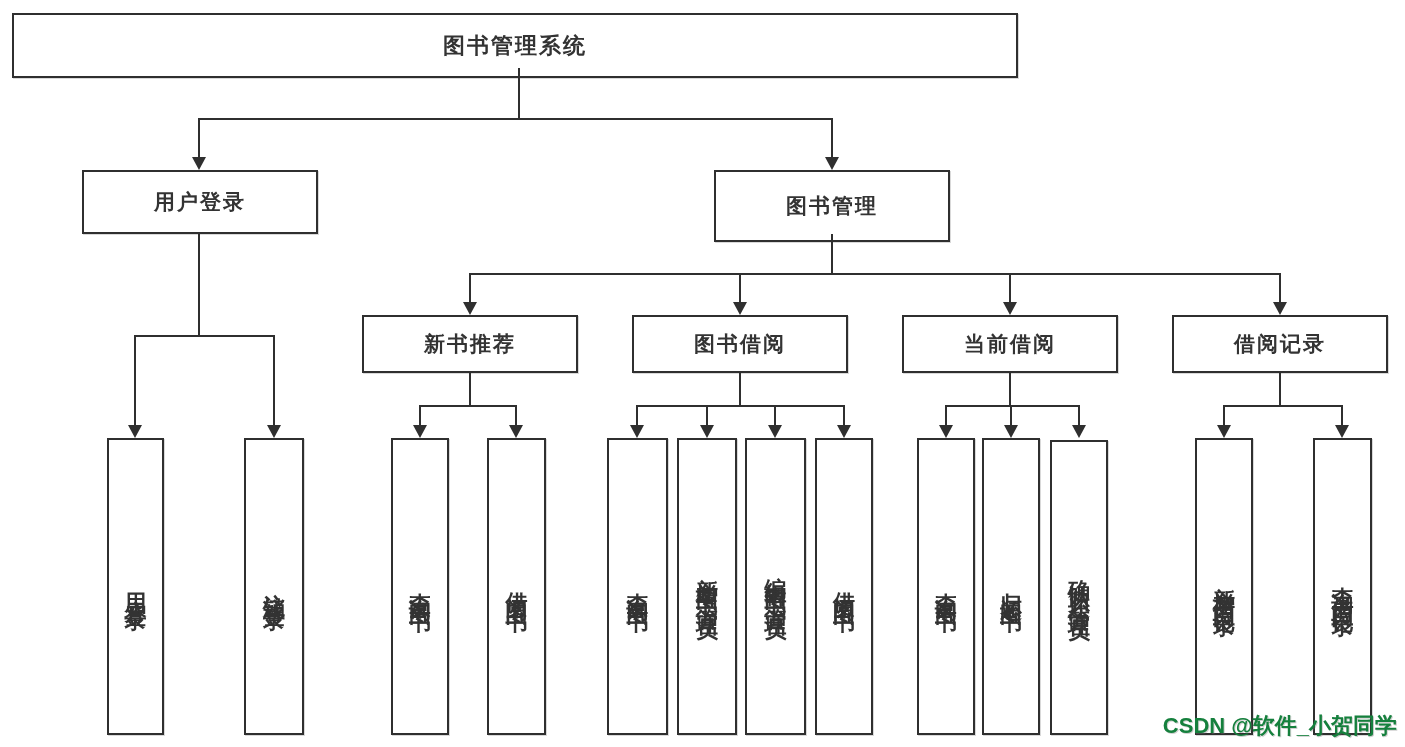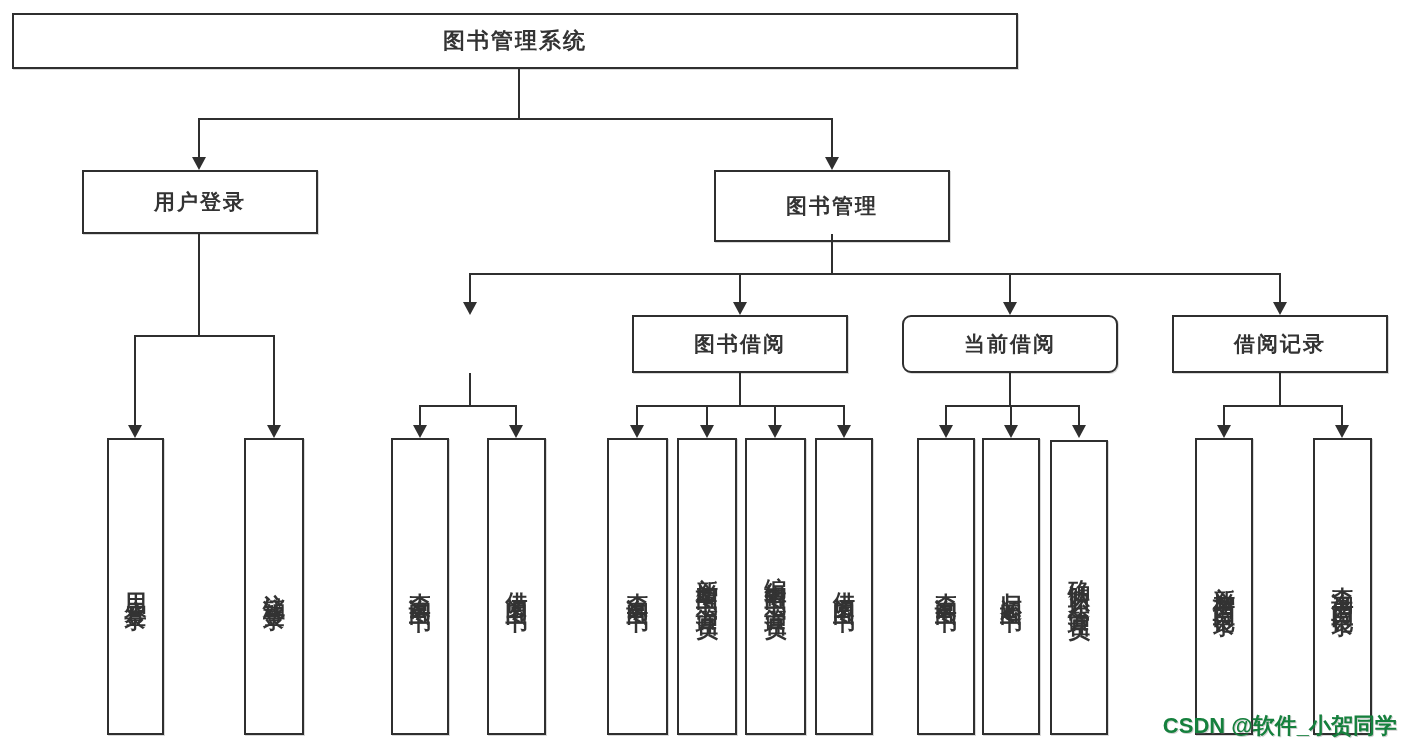--- a/index.html
+++ b/index.html
@@ -62,21 +62,21 @@
     text-shadow: 1px 1px 0 rgba(120,120,120,0.35);
     z-index: 10;
     white-space: nowrap;
   }
 </style>
 </head>
 <body>
 
 <div class="canvas">
 
-  <div class="node root-node" style="left:12px; top:13px; width:1006px; height:56px;">
+  <div class="node root-node" style="left:12px; top:13px; width:1006px; height:65px;">
     <span class="lbl">图书管理系统</span>
   </div>
 
   <div class="v-line" style="left:518px; top:68px; height:50px;"></div>
   <div class="h-line" style="left:198px; top:118px; width:635px;"></div>
   <div class="v-line" style="left:198px; top:118px; height:41px;"></div>
   <div class="v-line" style="left:831px; top:118px; height:41px;"></div>
   <div class="arrow" style="left:192px; top:157px;"></div>
   <div class="arrow" style="left:825px; top:157px;"></div>
 
@@ -98,24 +98,27 @@
   <div class="h-line" style="left:469px; top:273px; width:812px;"></div>
   <div class="v-line" style="left:469px; top:273px; height:30px;"></div>
   <div class="v-line" style="left:739px; top:273px; height:30px;"></div>
   <div class="v-line" style="left:1009px; top:273px; height:30px;"></div>
   <div class="v-line" style="left:1279px; top:273px; height:30px;"></div>
   <div class="arrow" style="left:463px; top:302px;"></div>
   <div class="arrow" style="left:733px; top:302px;"></div>
   <div class="arrow" style="left:1003px; top:302px;"></div>
   <div class="arrow" style="left:1273px; top:302px;"></div>
 
+  <div class="node" style="left:362px; top:315px; width:216px; height:58px;">
+    <span class="lbl">新书推荐</span>
+  </div>
   <div class="node" style="left:632px; top:315px; width:216px; height:58px;justify-content:center;">
     <span class="lbl">图书借阅</span>
   </div>
-  <div class="node" style="left:902px; top:315px; width:216px; height:58px;border-radius:9px;">
+  <div class="node" style="left:902px; top:315px; width:216px; height:58px;">
     <span class="lbl">当前借阅</span>
   </div>
   <div class="node" style="left:1172px; top:315px; width:216px; height:58px;">
     <span class="lbl">借阅记录</span>
   </div>
 
   <div class="v-line" style="left:469px; top:373px; height:32px;"></div>
   <div class="h-line" style="left:419px; top:405px; width:98px;"></div>
   <div class="v-line" style="left:419px; top:405px; height:21px;"></div>
   <div class="v-line" style="left:515px; top:405px; height:21px;"></div>

